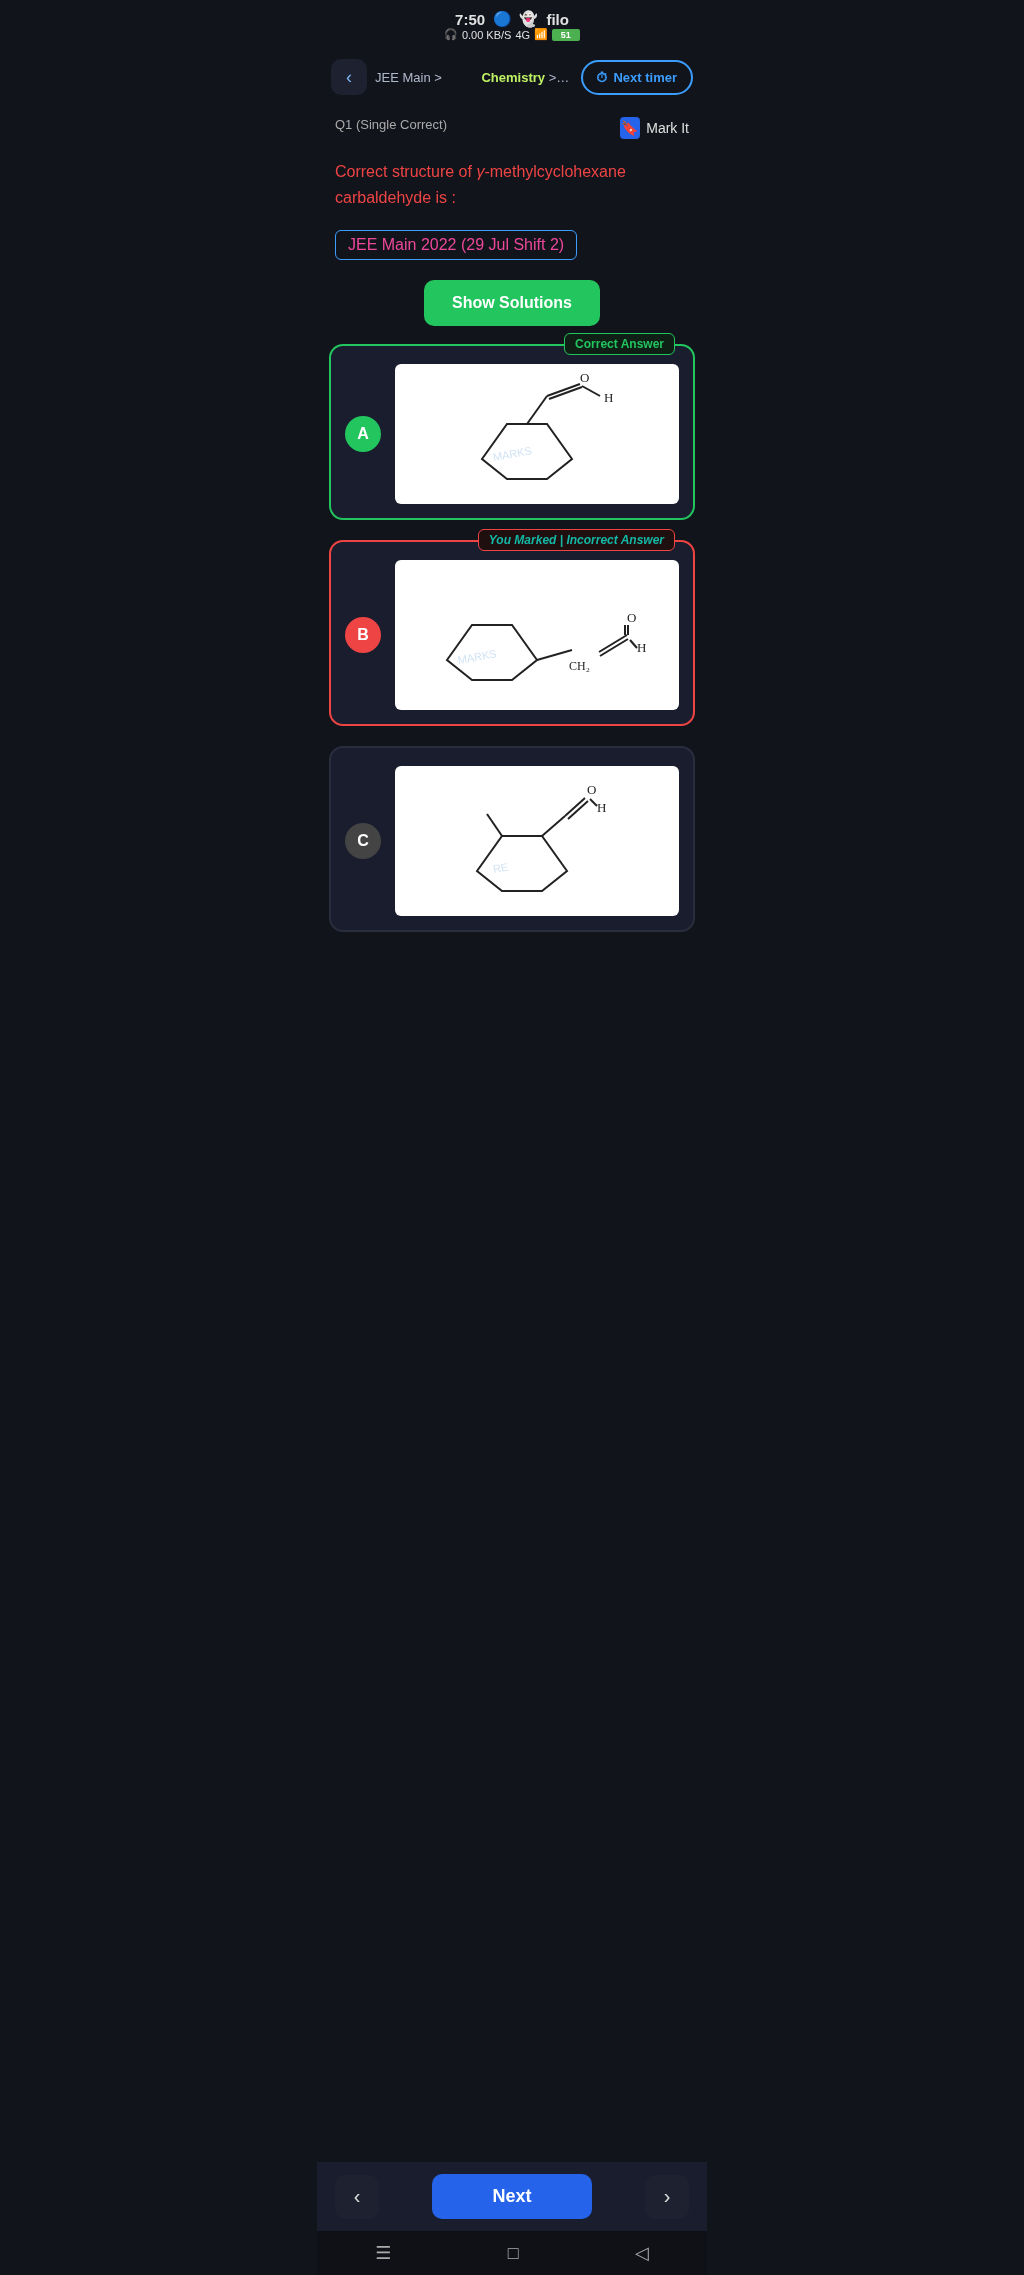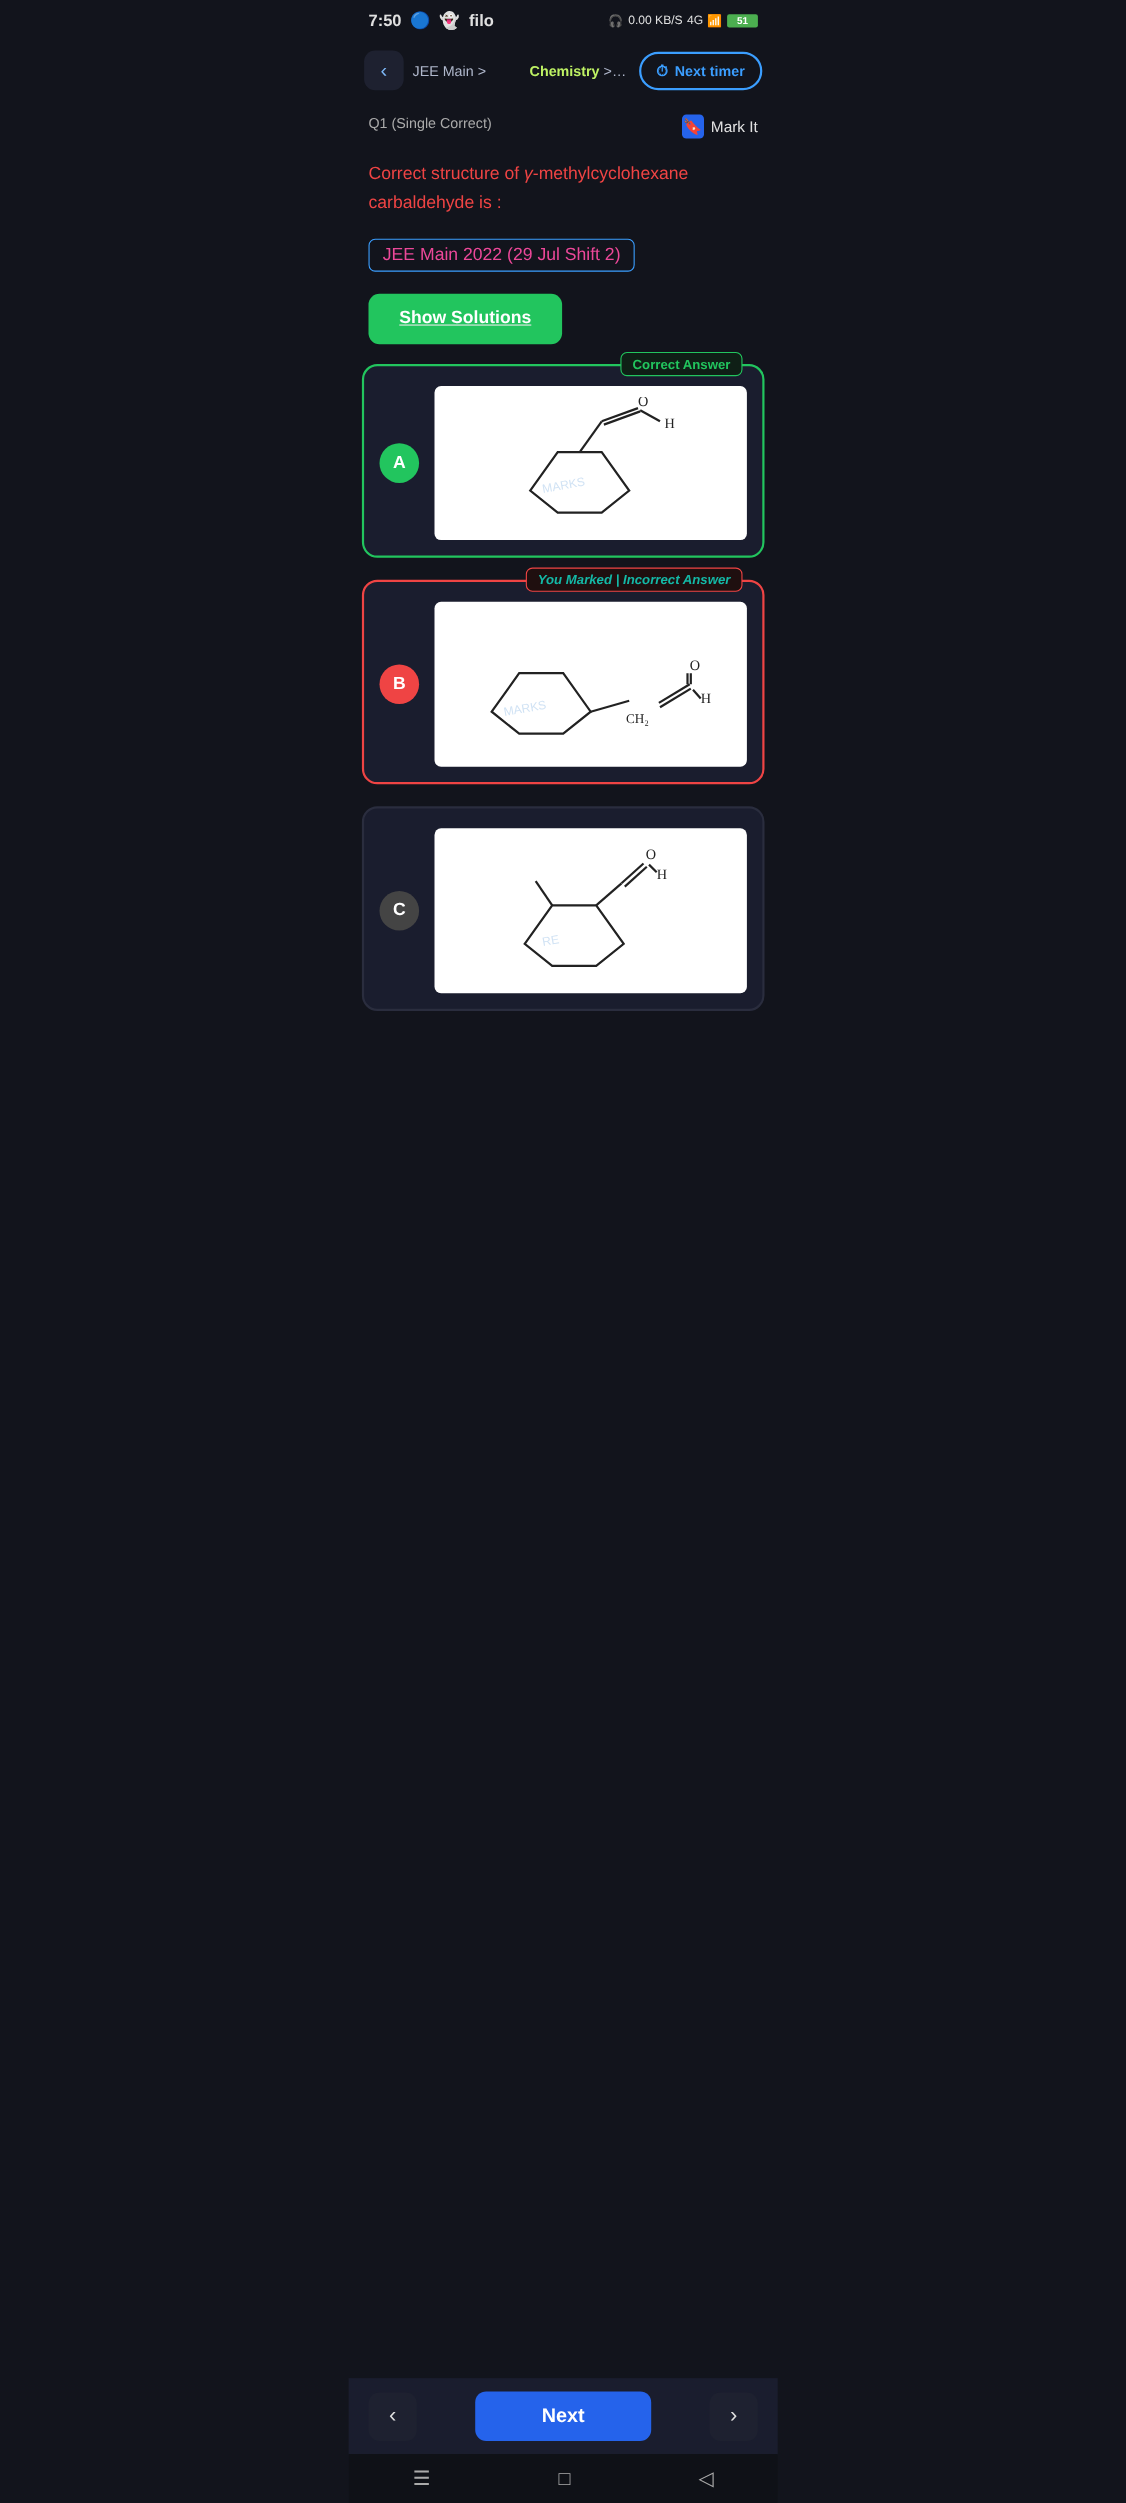--- a/index.html
+++ b/index.html
@@ -15,20 +15,21 @@
     }
 
     
     .status-bar {
       display: flex;
       justify-content: space-between;
       align-items: center;
       padding: 10px 18px 6px 18px;
       font-size: 13px;
       color: #e0e0e0;
+      flex-direction: column;
     }
     .status-left { display: flex; align-items: center; gap: 8px; font-weight: 600; font-size: 15px; }
     .status-right { display: flex; align-items: center; gap: 4px; font-size: 11px; }
     .battery-icon {
       background: #4caf50;
       width: 28px; height: 12px;
       border-radius: 2px;
       color: white;
       font-size: 9px;
       display: flex; align-items: center; justify-content: center;
@@ -118,23 +119,22 @@
       border: 1.5px solid #3b9eff;
       border-radius: 6px;
       color: #ec4899;
       font-size: 16px;
       padding: 5px 12px;
     }
 
     
     .show-solutions-area {
       display: flex;
-      justify-content: flex-start;
+      justify-content: center;
       padding: 6px 18px 18px 18px;
-      text-decoration: underline;
     }
     .show-solutions-btn {
       background: #22c55e;
       border: none;
       border-radius: 10px;
       color: white;
       font-size: 16px;
       font-weight: 700;
       padding: 14px 28px;
       cursor: pointer;

